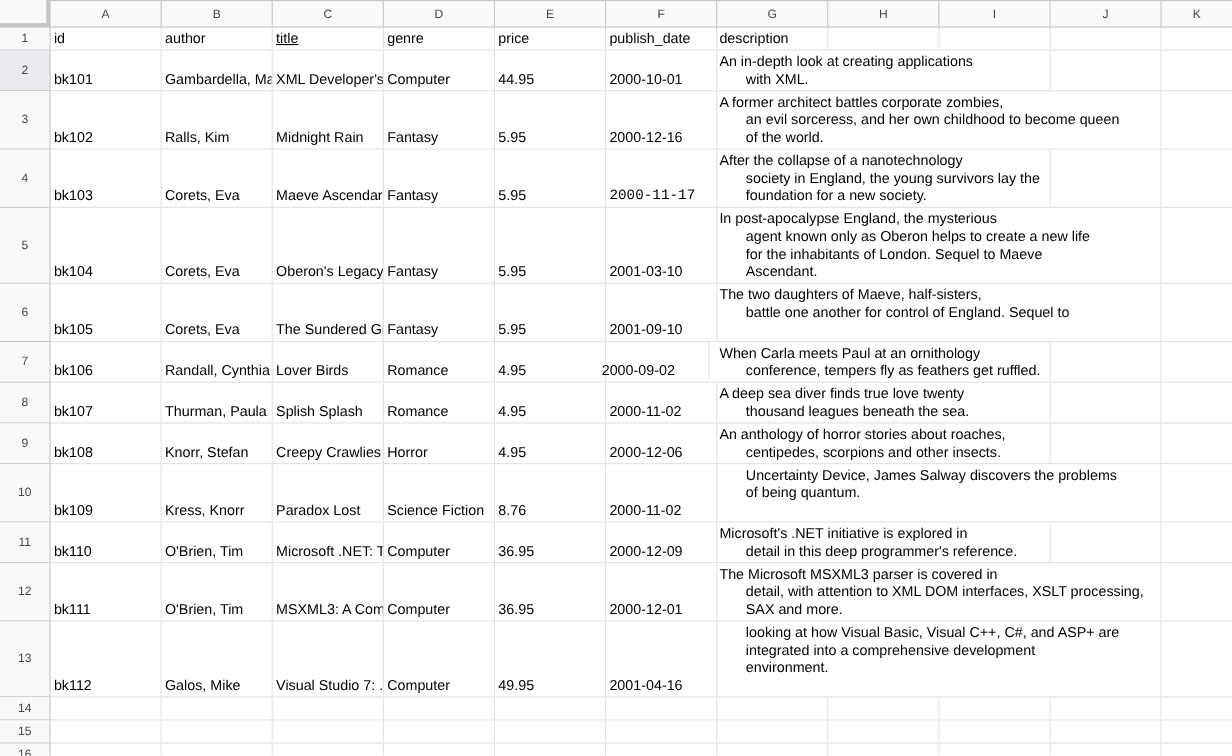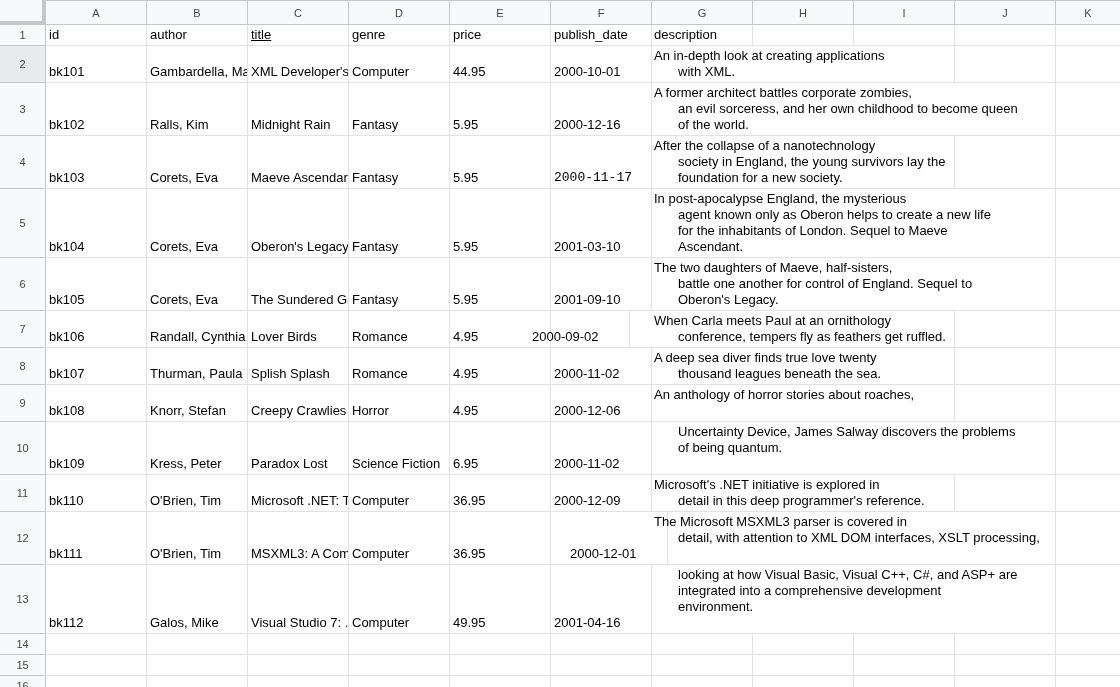--- a/index.html
+++ b/index.html
@@ -145,31 +145,30 @@
       <div class="cell" style="left: 404px; width: 101px;">5.95</div>
       <div class="cell" style="left: 505px; width: 101px;">2001-09-10</div>
       <div class="cell nb" style="left: 606px; width: 101px;"></div>
       <div class="cell nb" style="left: 707px; width: 101px;"></div>
       <div class="cell nb" style="left: 808px; width: 101px;"></div>
       <div class="cell" style="left: 909px; width: 101px;"></div>
       <div class="cell" style="left: 1010px; width: 65px;"></div>
       <div class="desc">
         <span class="line">The two daughters of Maeve, half-sisters,</span>
         <span class="line cont">battle one another for control of England. Sequel to</span>
-        <span class="line cont">Oberon's Legacy.</span>
       </div>
     </div>
     <div class="row-head" style="top: 311px; height: 37px;">7</div>
     <div class="grid-row" style="top: 311px; height: 37px;">
       <div class="cell" style="left: 0px; width: 101px;">bk106</div>
       <div class="cell" style="left: 101px; width: 101px;">Randall, Cynthia</div>
       <div class="cell" style="left: 202px; width: 101px;">Lover Birds</div>
       <div class="cell" style="left: 303px; width: 101px;">Romance</div>
       <div class="cell" style="left: 404px; width: 101px;">4.95</div>
-      <div class="cell" style="left: 483px; width: 101px;">2000-09-02</div>
+      <div class="cell" style="left: 498px; width: 101px;">2000-09-02</div>
       <div class="cell nb" style="left: 606px; width: 101px;"></div>
       <div class="cell nb" style="left: 707px; width: 101px;"></div>
       <div class="cell" style="left: 808px; width: 101px;"></div>
       <div class="cell" style="left: 909px; width: 101px;"></div>
       <div class="cell" style="left: 1010px; width: 65px;"></div>
       <div class="desc">
         <span class="line">When Carla meets Paul at an ornithology</span>
         <span class="line cont">conference, tempers fly as feathers get ruffled.</span>
       </div>
     </div>
@@ -199,29 +198,30 @@
       <div class="cell" style="left: 303px; width: 101px;">Horror</div>
       <div class="cell" style="left: 404px; width: 101px;">4.95</div>
       <div class="cell" style="left: 505px; width: 101px;">2000-12-06</div>
       <div class="cell nb" style="left: 606px; width: 101px;"></div>
       <div class="cell nb" style="left: 707px; width: 101px;"></div>
       <div class="cell" style="left: 808px; width: 101px;"></div>
       <div class="cell" style="left: 909px; width: 101px;"></div>
       <div class="cell" style="left: 1010px; width: 65px;"></div>
       <div class="desc">
         <span class="line">An anthology of horror stories about roaches,</span>
+        <span class="line cont">centipedes, scorpions  and other insects.</span>
       </div>
     </div>
     <div class="row-head" style="top: 422px; height: 53px;">10</div>
     <div class="grid-row" style="top: 422px; height: 53px;">
       <div class="cell" style="left: 0px; width: 101px;">bk109</div>
-      <div class="cell" style="left: 101px; width: 101px;">Kress, Peter</div>
+      <div class="cell" style="left: 101px; width: 101px;">Kress, Knorr</div>
       <div class="cell" style="left: 202px; width: 101px;">Paradox Lost</div>
       <div class="cell" style="left: 303px; width: 101px;">Science Fiction</div>
-      <div class="cell" style="left: 404px; width: 101px;">6.95</div>
+      <div class="cell" style="left: 404px; width: 101px;">8.76</div>
       <div class="cell" style="left: 505px; width: 101px;">2000-11-02</div>
       <div class="cell nb" style="left: 606px; width: 101px;"></div>
       <div class="cell nb" style="left: 707px; width: 101px;"></div>
       <div class="cell nb" style="left: 808px; width: 101px;"></div>
       <div class="cell" style="left: 909px; width: 101px;"></div>
       <div class="cell" style="left: 1010px; width: 65px;"></div>
       <div class="desc">
         <span class="line cont">Uncertainty Device, James Salway discovers the problems</span>
         <span class="line cont">of being quantum.</span>
       </div>
@@ -244,29 +244,30 @@
         <span class="line cont">detail in this deep programmer's reference.</span>
       </div>
     </div>
     <div class="row-head" style="top: 512px; height: 53px;">12</div>
     <div class="grid-row" style="top: 512px; height: 53px;">
       <div class="cell" style="left: 0px; width: 101px;">bk111</div>
       <div class="cell" style="left: 101px; width: 101px;">O'Brien, Tim</div>
       <div class="cell" style="left: 202px; width: 101px;">MSXML3: A Com</div>
       <div class="cell" style="left: 303px; width: 101px;">Computer</div>
       <div class="cell" style="left: 404px; width: 101px;">36.95</div>
-      <div class="cell" style="left: 505px; width: 101px; margin-left: 16px;">2000-12-01</div>
+      <div class="cell" style="left: 505px; width: 101px;">2000-12-01</div>
       <div class="cell nb" style="left: 606px; width: 101px;"></div>
       <div class="cell nb" style="left: 707px; width: 101px;"></div>
       <div class="cell nb" style="left: 808px; width: 101px;"></div>
       <div class="cell" style="left: 909px; width: 101px;"></div>
       <div class="cell" style="left: 1010px; width: 65px;"></div>
       <div class="desc">
         <span class="line">The Microsoft MSXML3 parser is covered in</span>
         <span class="line cont">detail, with attention to XML DOM interfaces, XSLT processing,</span>
+        <span class="line cont">SAX and more.</span>
       </div>
     </div>
     <div class="row-head" style="top: 565px; height: 69px;">13</div>
     <div class="grid-row" style="top: 565px; height: 69px;">
       <div class="cell" style="left: 0px; width: 101px;">bk112</div>
       <div class="cell" style="left: 101px; width: 101px;">Galos, Mike</div>
       <div class="cell" style="left: 202px; width: 101px;">Visual Studio 7: .</div>
       <div class="cell" style="left: 303px; width: 101px;">Computer</div>
       <div class="cell" style="left: 404px; width: 101px;">49.95</div>
       <div class="cell" style="left: 505px; width: 101px;">2001-04-16</div>

